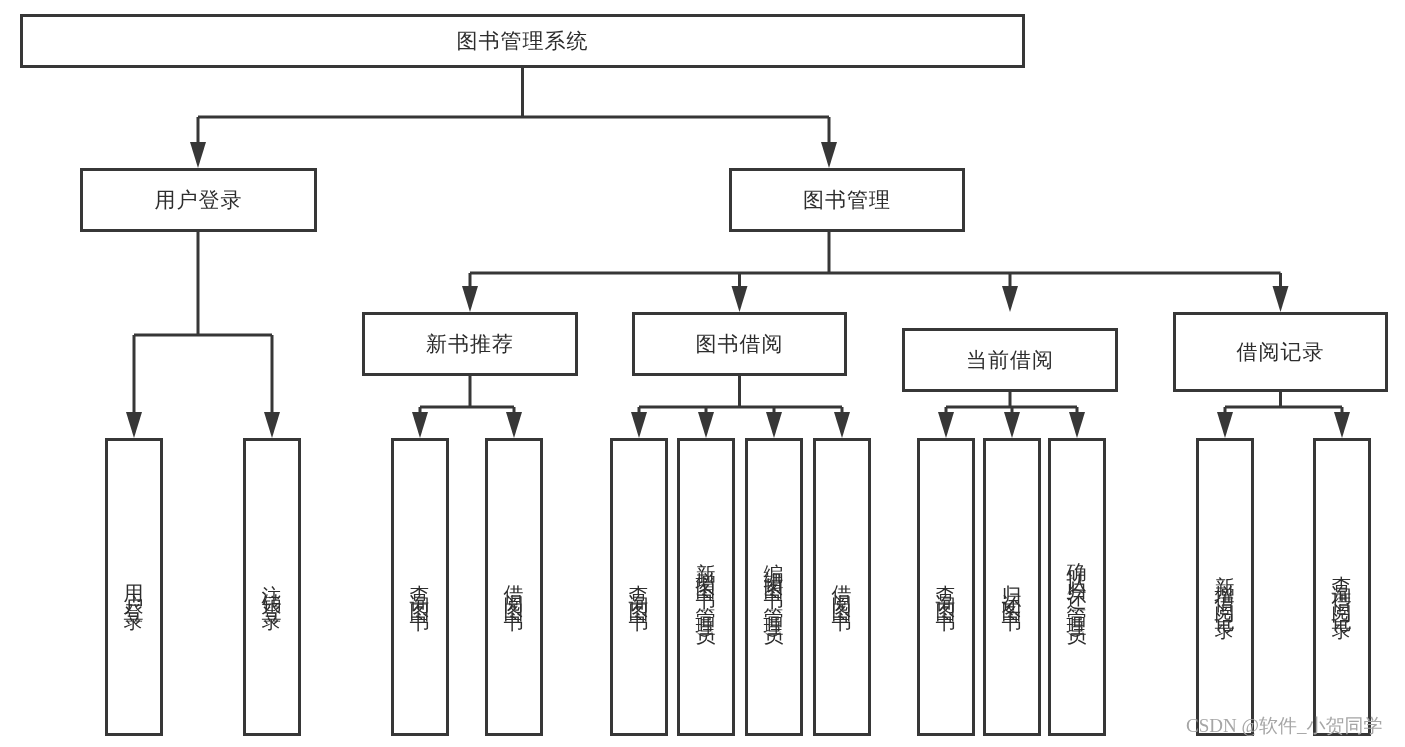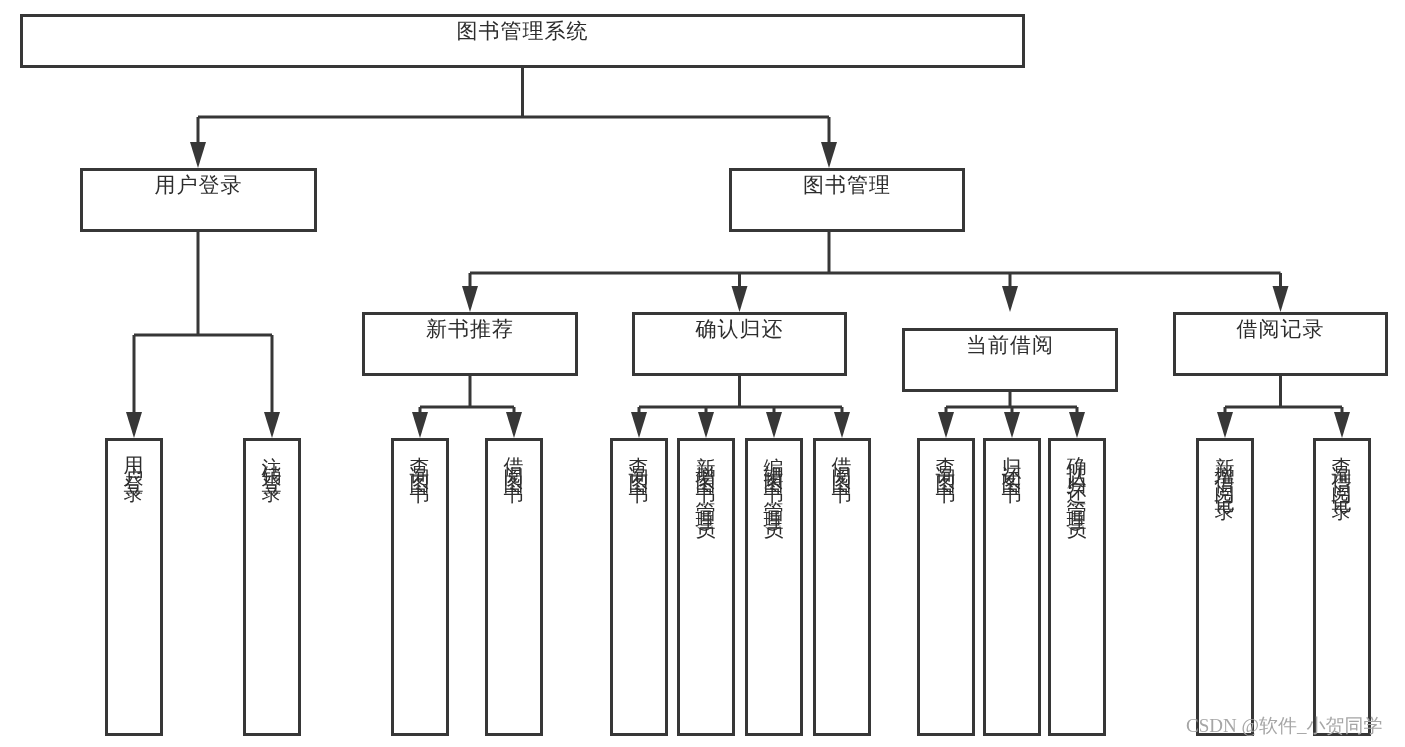--- a/index.html
+++ b/index.html
@@ -17,20 +17,21 @@
     font-family:"Liberation Sans","DejaVu Sans",sans-serif;
     color:var(--text);
   }
   #wires{position:absolute;left:0;top:0;}
   .box{
     position:absolute;
     box-sizing:border-box;
     border:3px solid var(--line);
     background:var(--box-bg);
     display:flex;
+    align-items:center;
     justify-content:center;
   }
   .box.h{
     font-size:21px;
     letter-spacing:1px;
     white-space:nowrap;
   }
   .box.v span{
     writing-mode:vertical-rl;
     text-orientation:mixed;
@@ -116,26 +117,26 @@
     <span>用户登录</span>
   </div>
   <div class="box h" style="left:729px;top:168px;width:236px;height:64px">
     <span>图书管理</span>
   </div>
 
   <div class="box h" style="left:362px;top:312px;width:216px;height:64px">
     <span>新书推荐</span>
   </div>
   <div class="box h" style="left:632px;top:312px;width:215px;height:64px">
-    <span>确认归还</span>
+    <span>图书借阅</span>
   </div>
   <div class="box h" style="left:902px;top:328px;width:216px;height:64px">
     <span>当前借阅</span>
   </div>
-  <div class="box h" style="left:1173px;top:312px;width:215px;height:64px">
+  <div class="box h" style="left:1173px;top:312px;width:215px;height:80px">
     <span>借阅记录</span>
   </div>
 
   <div class="box v" style="left:105px;top:438px;width:58px;height:298px">
     <span>用户登录</span>
   </div>
   <div class="box v" style="left:243px;top:438px;width:58px;height:298px">
     <span>注销登录</span>
   </div>
 

